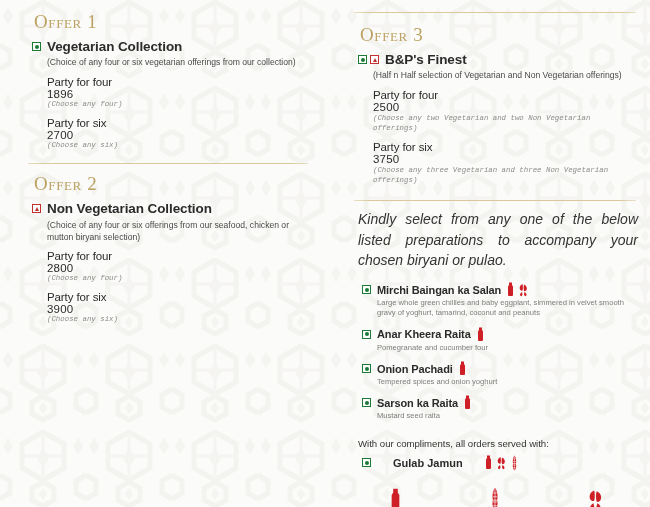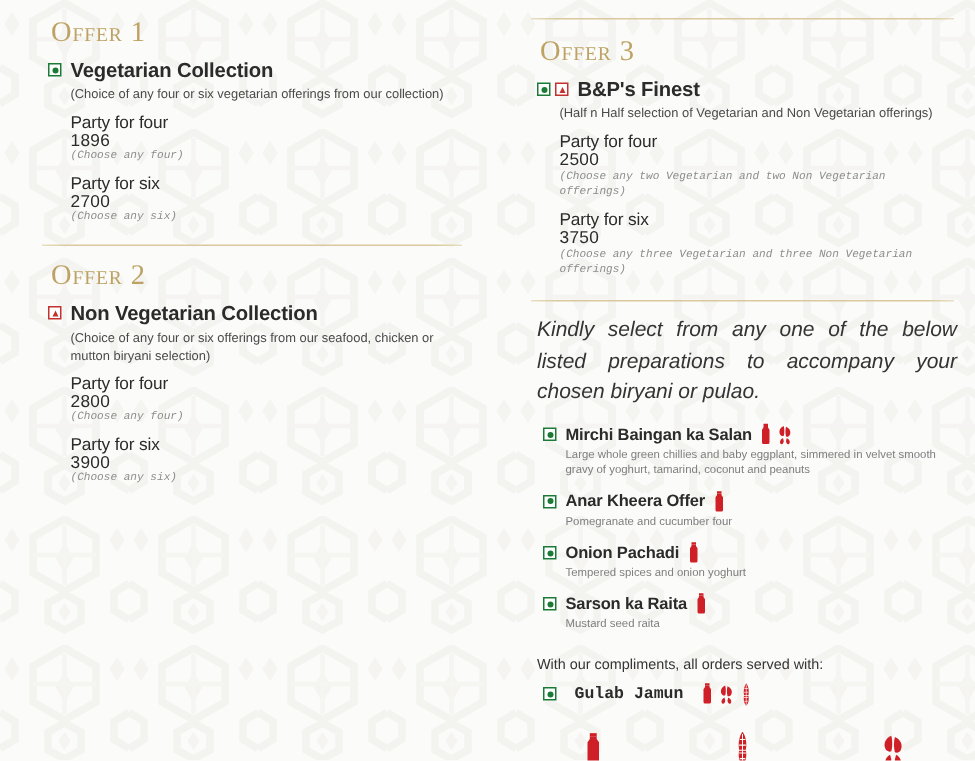--- a/index.html
+++ b/index.html
@@ -184,23 +184,22 @@
 
   
   .compliments-line {
     font-size: 9.6px;
     color: #343434;
     margin: 16px 0 0 4px;
   }
   .compliments-item {
     display: flex;
     align-items: center;
-    gap: 12px;
+    gap: 22px;
     margin: 6px 0 0 8px;
-    font-family: Liberation Mono, monospace;
   }
   .compliments-name {
     font-size: 11px;
     font-weight: 700;
     color: #2b2b2b;
   }
 
   
   .legend {
     display: flex;
@@ -371,21 +370,21 @@
               <path d="M15 18 C19 20 20 24 18 26 C16 27 14 25 14 22 Z" fill="#cf2027"></path>
             </svg>
           </span>
         </div>
         <div class="acc-desc">Large whole green chillies and baby eggplant, simmered in velvet smooth gravy of yoghurt, tamarind, coconut and peanuts</div>
       </div>
 
       <div class="acc-item">
         <div class="acc-title-row">
           <span class="marker"></span>
-          <span class="acc-name">Anar Kheera Offer</span>
+          <span class="acc-name">Anar Kheera Raita</span>
           <span class="allergens">
             <svg class="allergen-ico" width="7" height="15" viewBox="0 0 14 30">
               <path d="M4 4 h6 v2 l2 3 v17 a2 2 0 0 1 -2 2 h-6 a2 2 0 0 1 -2 -2 v-17 l2 -3 z" fill="#cf2027"></path>
               <rect x="4" y="1" width="6" height="3" fill="#cf2027"></rect>
             </svg>
           </span>
         </div>
         <div class="acc-desc">Pomegranate and cucumber four</div>
       </div>
 

